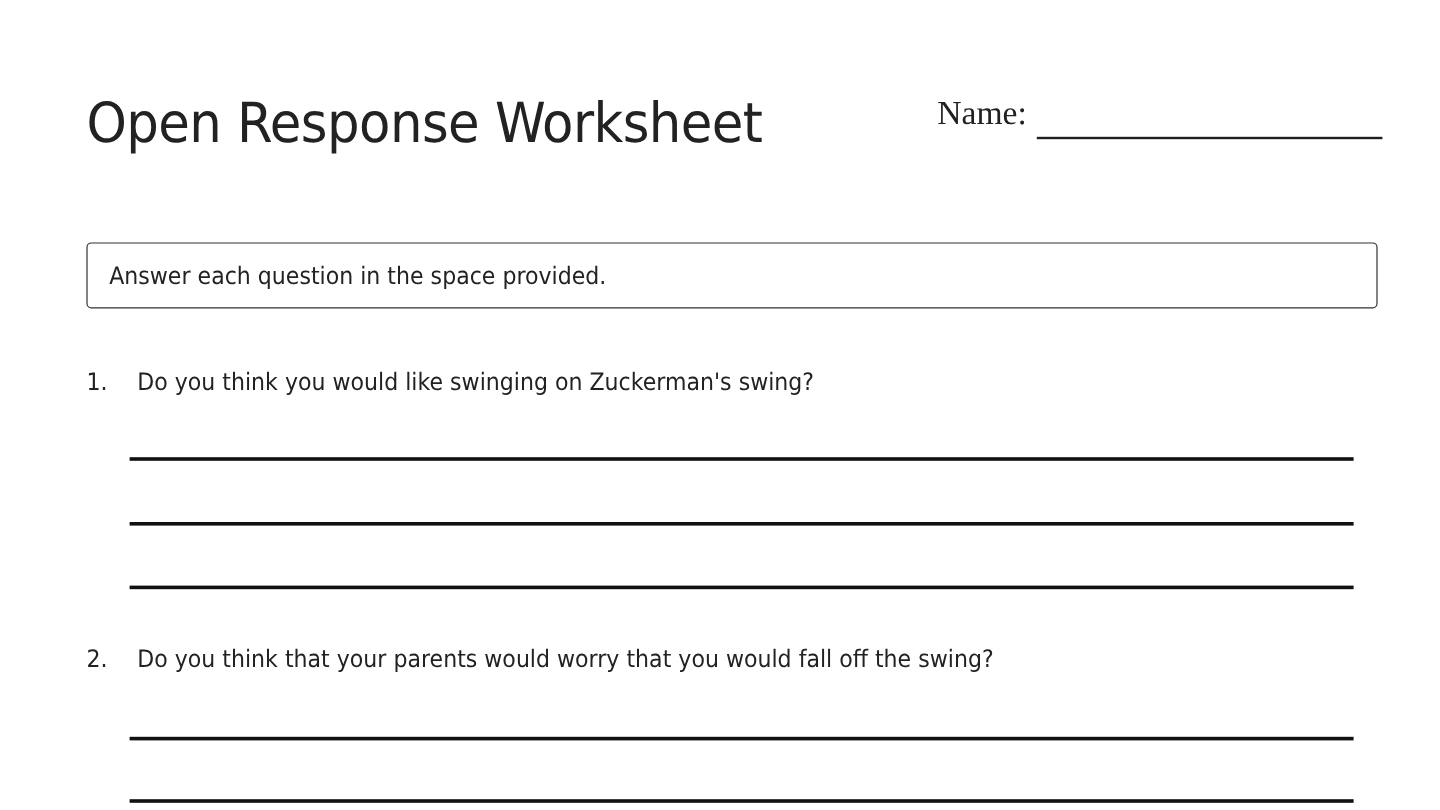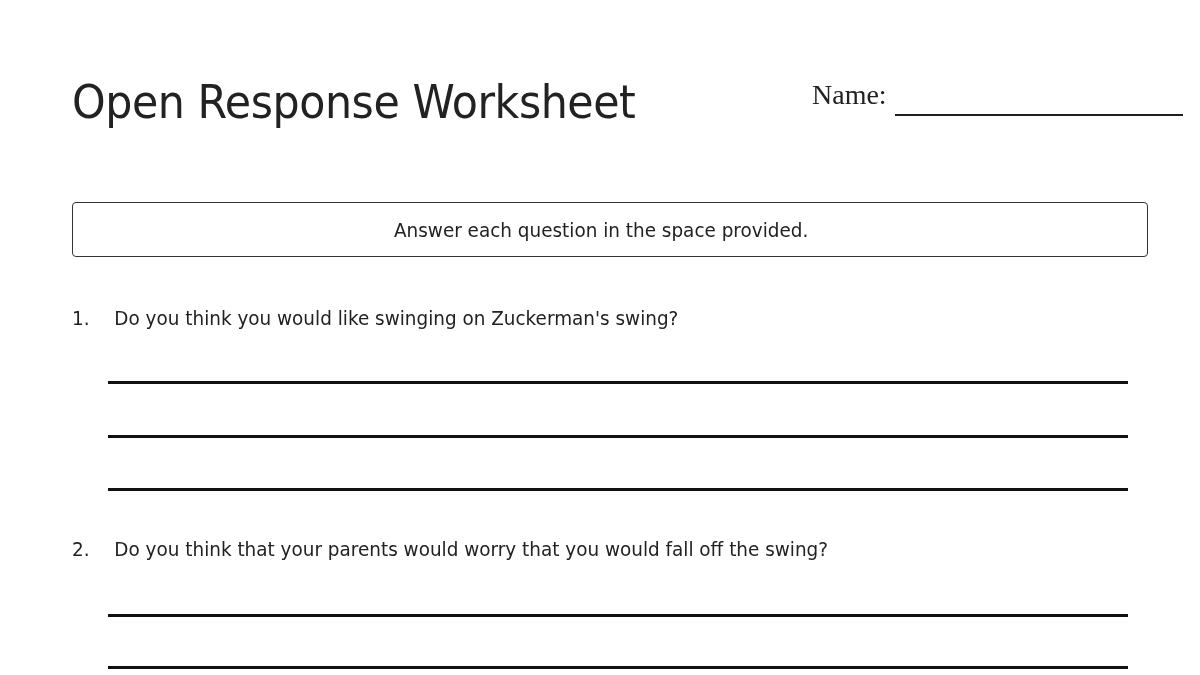--- a/index.html
+++ b/index.html
@@ -5,33 +5,33 @@
     html, body { margin: 0; padding: 0; background: #ffffff; }
     body { width: 1200px; height: 675px; overflow: hidden; position: relative; color: #1f1f1f; }
     .title {
       position: absolute; left: 72px; top: 72px;
       font-family: "DejaVu Sans", sans-serif; font-weight: normal;
       font-size: 46px; line-height: 60px; letter-spacing: -0.5px; margin: 0; color: #222;
       transform: scaleX(0.93); transform-origin: left center; white-space: nowrap;
     }
     .name-wrap {
       position: absolute; left: 781px; top: 78px; height: 40px;
-      display: flex; align-items: flex-start; margin-left: 31px;
+      display: flex; align-items: flex-start;
     }
     .name-label {
       font-family: "Liberation Serif", serif; font-size: 28px; line-height: 34px; color: #222;
     }
     .name-line {
       position: absolute; left: 83px; top: 36px; width: 288px; height: 0;
       border-bottom: 2px solid #1f1f1f;
     }
     .instructions {
       position: absolute; left: 72px; top: 202px; width: 1076px; height: 55px;
       border: 1.5px solid #333; border-radius: 4px; box-sizing: border-box;
-      display: flex; align-items: center; padding-left: 18px; justify-content: center;
+      display: flex; align-items: center; padding-left: 18px;
     }
     .instructions-text {
       font-family: "DejaVu Sans", sans-serif; font-size: 20px; color: #222;
       transform: scaleX(0.92); transform-origin: left center; white-space: nowrap;
     }
     .question {
       position: absolute; left: 72px;
       font-family: "DejaVu Sans", sans-serif; font-size: 20px; color: #222;
       white-space: nowrap; transform: scaleX(0.92); transform-origin: left center;
     }

